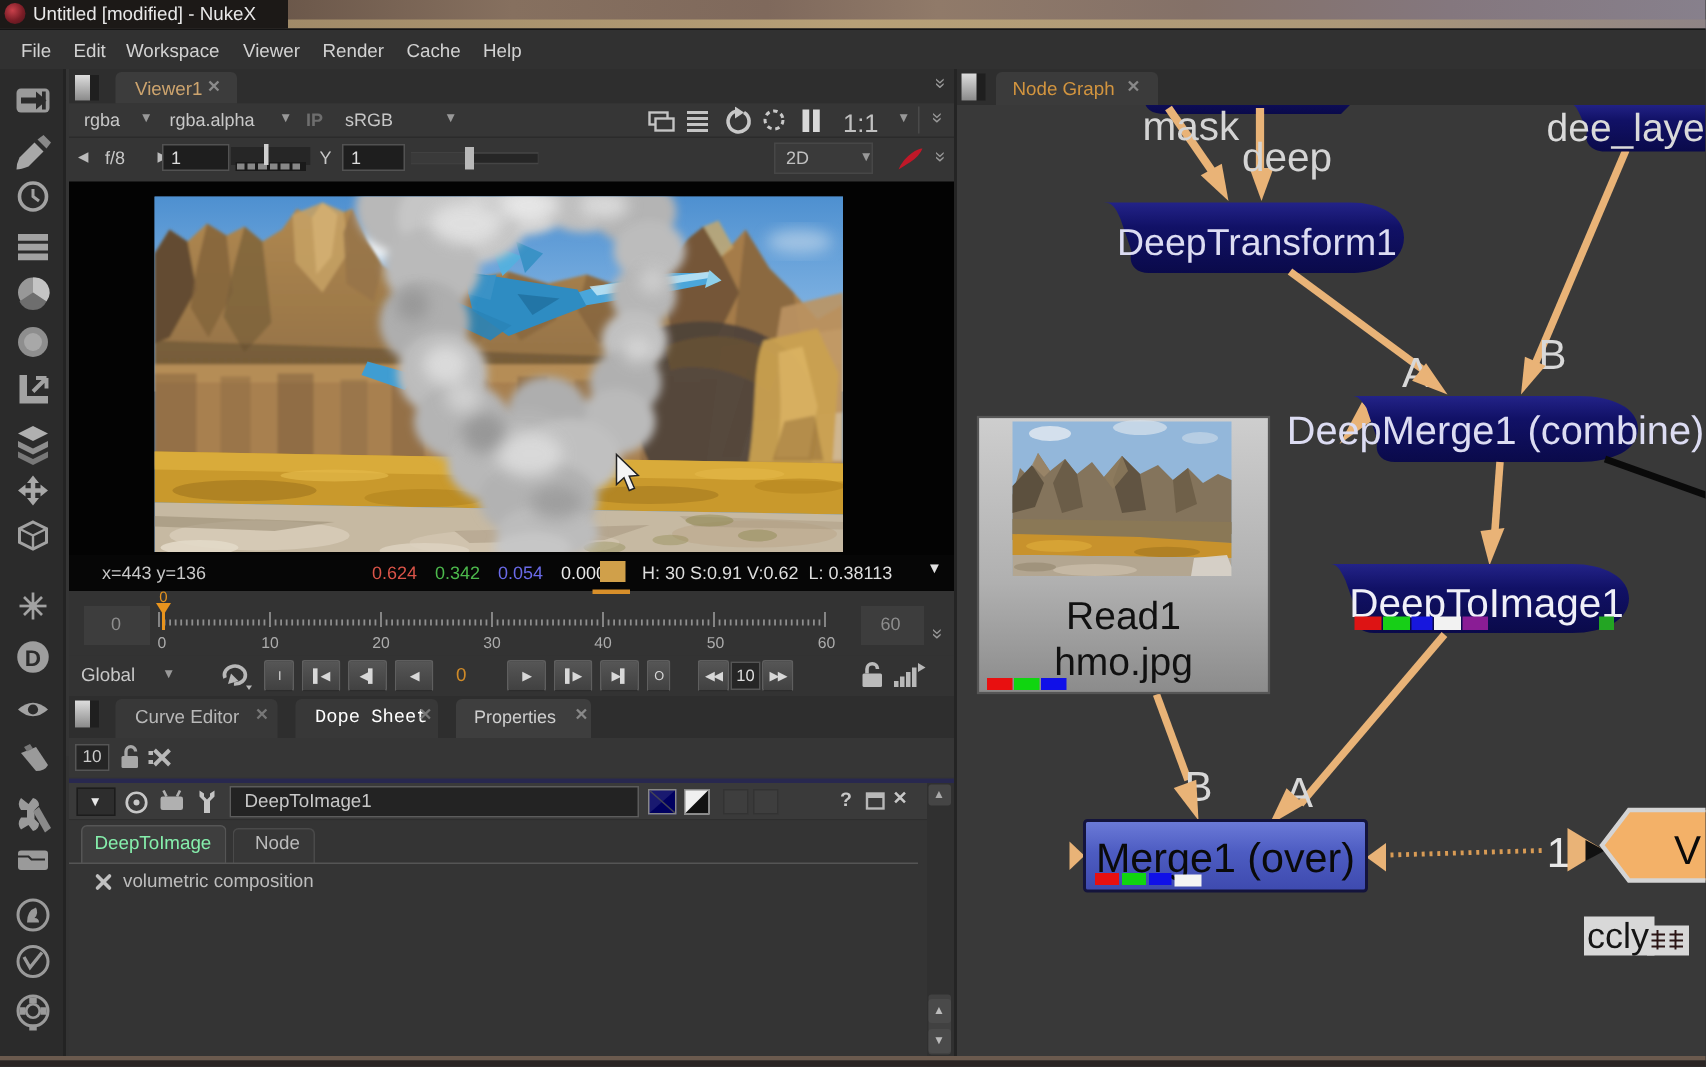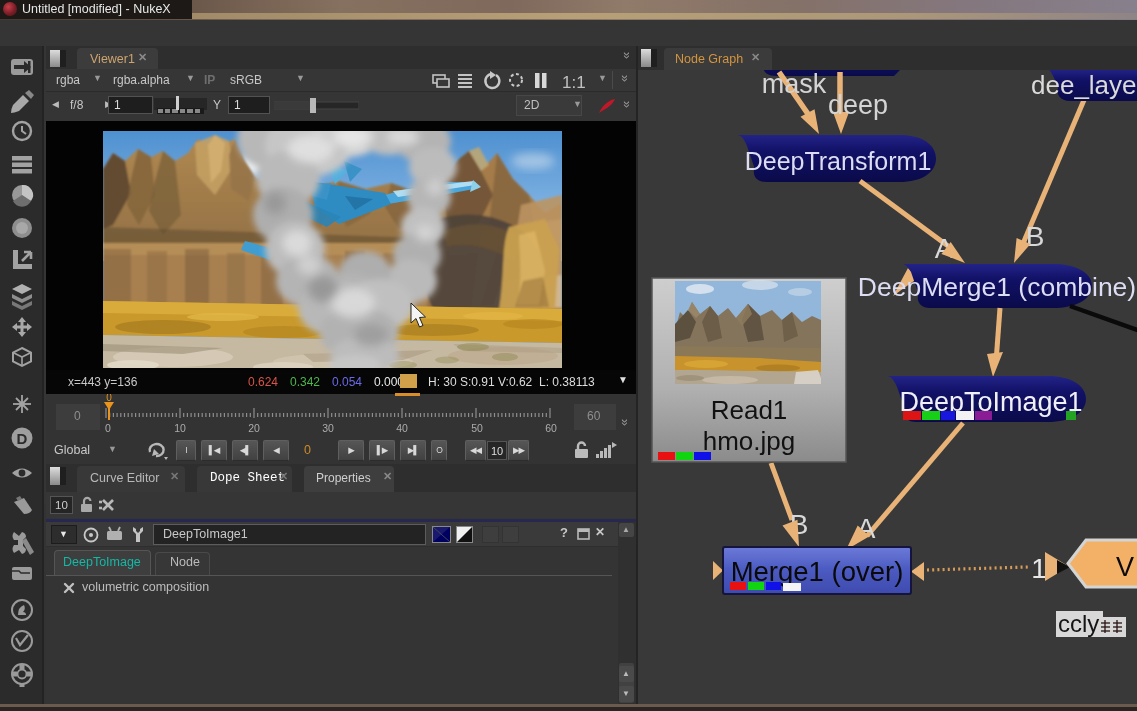--- a/index.html
+++ b/index.html
@@ -12,20 +12,29 @@
 <body>
 <div id="stage">
 
   <div class="abs" style="left:0;top:0;width:1137px;height:20px;background:linear-gradient(90deg,#453832 0%,#6e5a4c 18%,#86705f 30%,#7f695c 45%,#907a69 55%,#847168 70%,#84777e 85%,#87808c 100%);"></div>
   <div class="abs" style="left:190px;top:13px;width:947px;height:6px;background:linear-gradient(90deg,#a08a68,#b7a077 40%,#ac9878 75%,#8f8486);"></div>
 
   <div class="abs" style="left:0;top:0;width:192px;height:19px;background:#1c1917;"></div>
   <div class="abs" style="left:3px;top:2px;width:14px;height:14px;border-radius:50%;background:radial-gradient(circle at 38% 35%,#c8404a 0%,#7a1d26 55%,#49141c 100%);"></div>
   <div class="abs" style="left:22px;top:2px;font-size:12.5px;color:#e8e8e8;">Untitled [modified] - NukeX</div>
 
+  <div class="abs" style="left:0;top:19px;width:1137px;height:27px;background:#313131;border-top:1px solid #141414;">
+    <span class="abs" style="left:14px;top:7px;font-size:12.5px;color:#d2d2d2;">File</span>
+    <span class="abs" style="left:49px;top:7px;font-size:12.5px;color:#d2d2d2;">Edit</span>
+    <span class="abs" style="left:84px;top:7px;font-size:12.5px;color:#d2d2d2;">Workspace</span>
+    <span class="abs" style="left:162px;top:7px;font-size:12.5px;color:#d2d2d2;">Viewer</span>
+    <span class="abs" style="left:215px;top:7px;font-size:12.5px;color:#d2d2d2;">Render</span>
+    <span class="abs" style="left:271px;top:7px;font-size:12.5px;color:#d2d2d2;">Cache</span>
+    <span class="abs" style="left:322px;top:7px;font-size:12.5px;color:#d2d2d2;">Help</span>
+  </div>
 
   <div class="abs" id="lefttoolbar" style="left:0;top:46px;width:44px;height:658px;background:#2b2b2b;border-right:2px solid #232323;">
     <svg width="44" height="658" viewBox="0 0 44 658">
       <g fill="#a2a2a2" stroke="none">
 
         <rect x="11" y="13" width="22" height="16" rx="3" fill="#9a9a9a"></rect>
         <path d="M14 19 h10 v-4 l7 6 l-7 6 v-4 h-10 Z" fill="#2b2b2b"></path>
         <rect x="28" y="15" width="2.5" height="12" fill="#2b2b2b"></rect>
 
         <path d="M13 59 l10 -10 l6 6 l-10 10 q-5 2 -8 2 q0 -4 2 -8 Z" fill="#a8a8a8"></path>
@@ -583,21 +592,21 @@
     <div class="abs" style="left:456px;top:480px;width:17px;height:17px;background:#3e3e3e;border:1px solid #333;"></div>
     <span class="abs" style="left:514px;top:479px;font-size:13px;color:#c8c8c8;font-weight:bold;">?</span>
     <svg class="abs" style="left:530px;top:480px;" width="16" height="16" viewBox="0 0 16 16">
         <rect x="2" y="3" width="11" height="10" fill="none" stroke="#b8b8b8" stroke-width="1.6"></rect>
         <rect x="2" y="3" width="11" height="3" fill="#b8b8b8"></rect>
       </svg>
     <span class="abs" style="left:549px;top:479px;font-size:12px;color:#c8c8c8;font-weight:bold;">✕</span>
 
     <div class="abs" style="left:0;top:501px;width:572px;height:29px;background:#343434;"></div>
     <div class="abs" style="left:8px;top:504px;width:97px;height:26px;background:#3e3e3e;border:1px solid #555;border-bottom:none;border-radius:4px 4px 0 0;"></div>
-    <span class="abs" style="left:17px;top:509px;font-size:12.5px;color:#14b8a6;">DeepToImage</span>
+    <span class="abs" style="left:17px;top:509px;font-size:12.5px;color:#86efac;">DeepToImage</span>
     <div class="abs" style="left:109px;top:506px;width:55px;height:24px;background:#373737;border:1px solid #4a4a4a;border-bottom:none;border-radius:4px 4px 0 0;"></div>
     <span class="abs" style="left:124px;top:509px;font-size:12.5px;color:#bbb;">Node</span>
     <div class="abs" style="left:0;top:529px;width:566px;height:1px;background:#555;"></div>
 
     <svg class="abs" style="left:16px;top:535px;" width="14" height="14" viewBox="0 0 14 14">
         <g stroke="#c0c0c0" stroke-width="2.4" stroke-linecap="round">
           <line x1="3" y1="3" x2="11" y2="11"></line>
           <line x1="11" y1="3" x2="3" y2="11"></line>
         </g>
       </svg>

